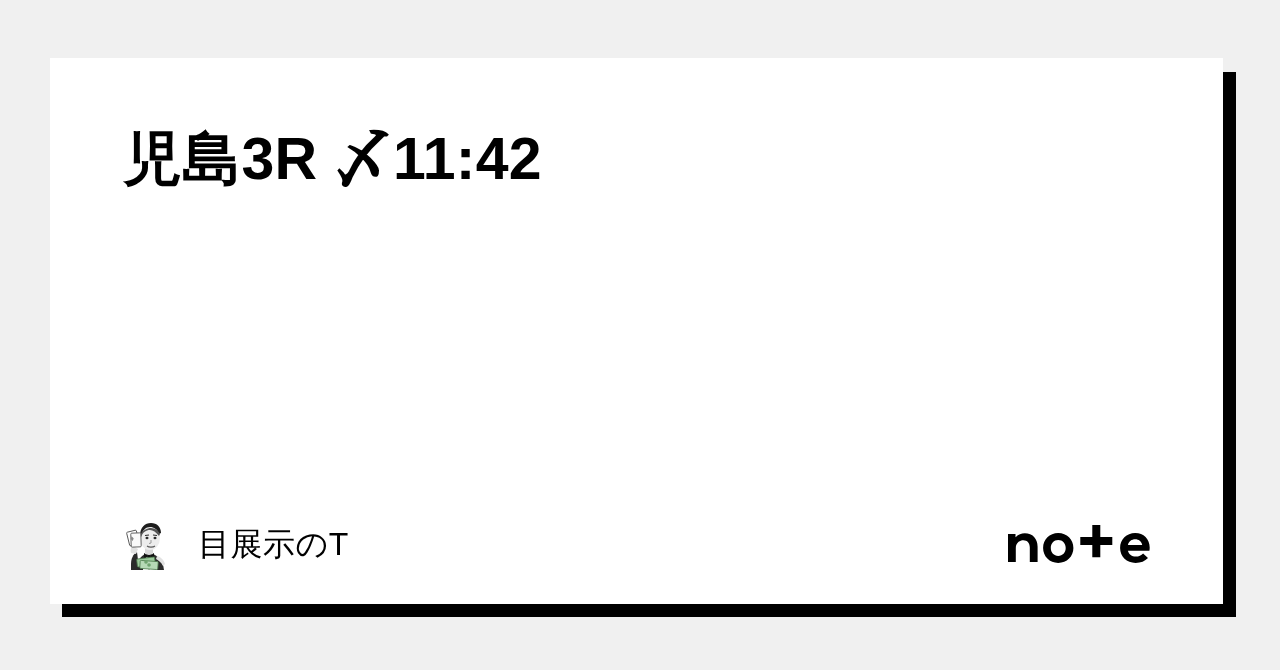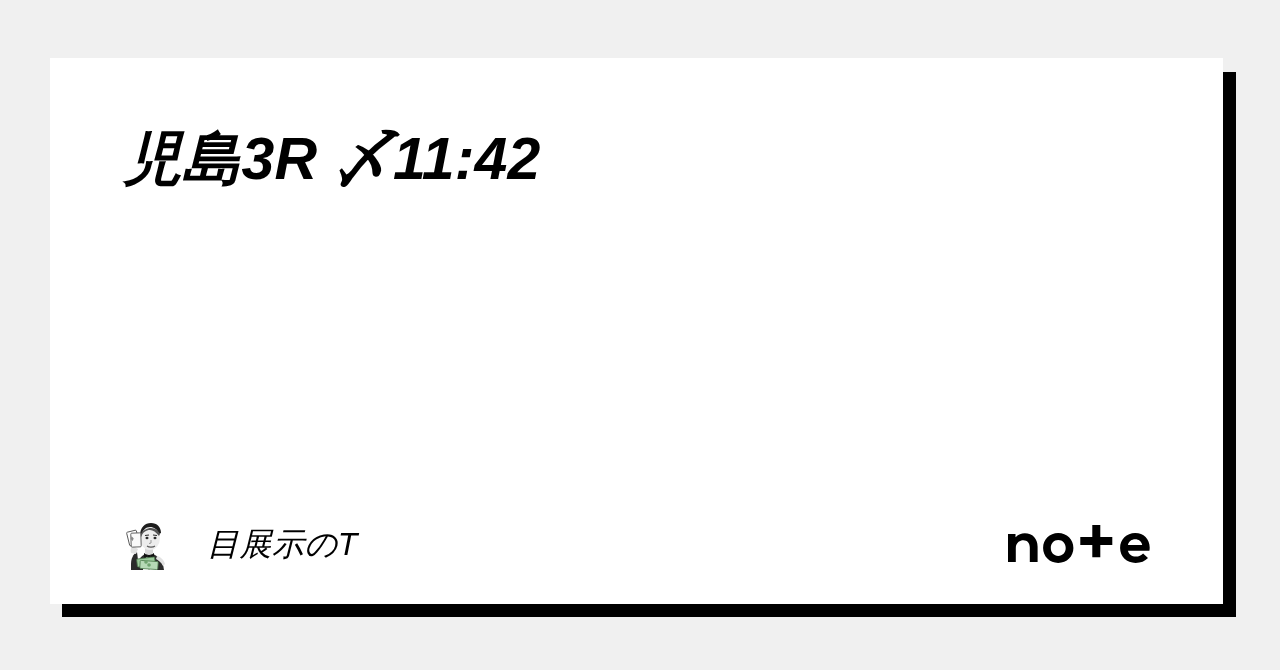--- a/index.html
+++ b/index.html
@@ -35,21 +35,20 @@
 
   
   .card {
     position: absolute;
     left: 50px;
     top: 58px;
     width: 1173px;
     height: 546px;
     background: #ffffff;
     box-sizing: border-box;
-    font-style: italic;
   }
 
   
   .card-title {
     position: absolute;
     left: 73px;
     top: 62px;
     width: 1030px;
     margin: 0;
     font-size: 59px;
@@ -69,21 +68,21 @@
     bottom: 20px;
     height: 80px;
     display: flex;
     align-items: center;
     justify-content: space-between;
   }
 
   .author {
     display: flex;
     align-items: center;
-    gap: 32px;
+    gap: 23px;
   }
 
   .avatar {
     width: 52px;
     height: 52px;
     flex: 0 0 52px;
     display: block;
     background: #ffffff;
     overflow: hidden;
   }

